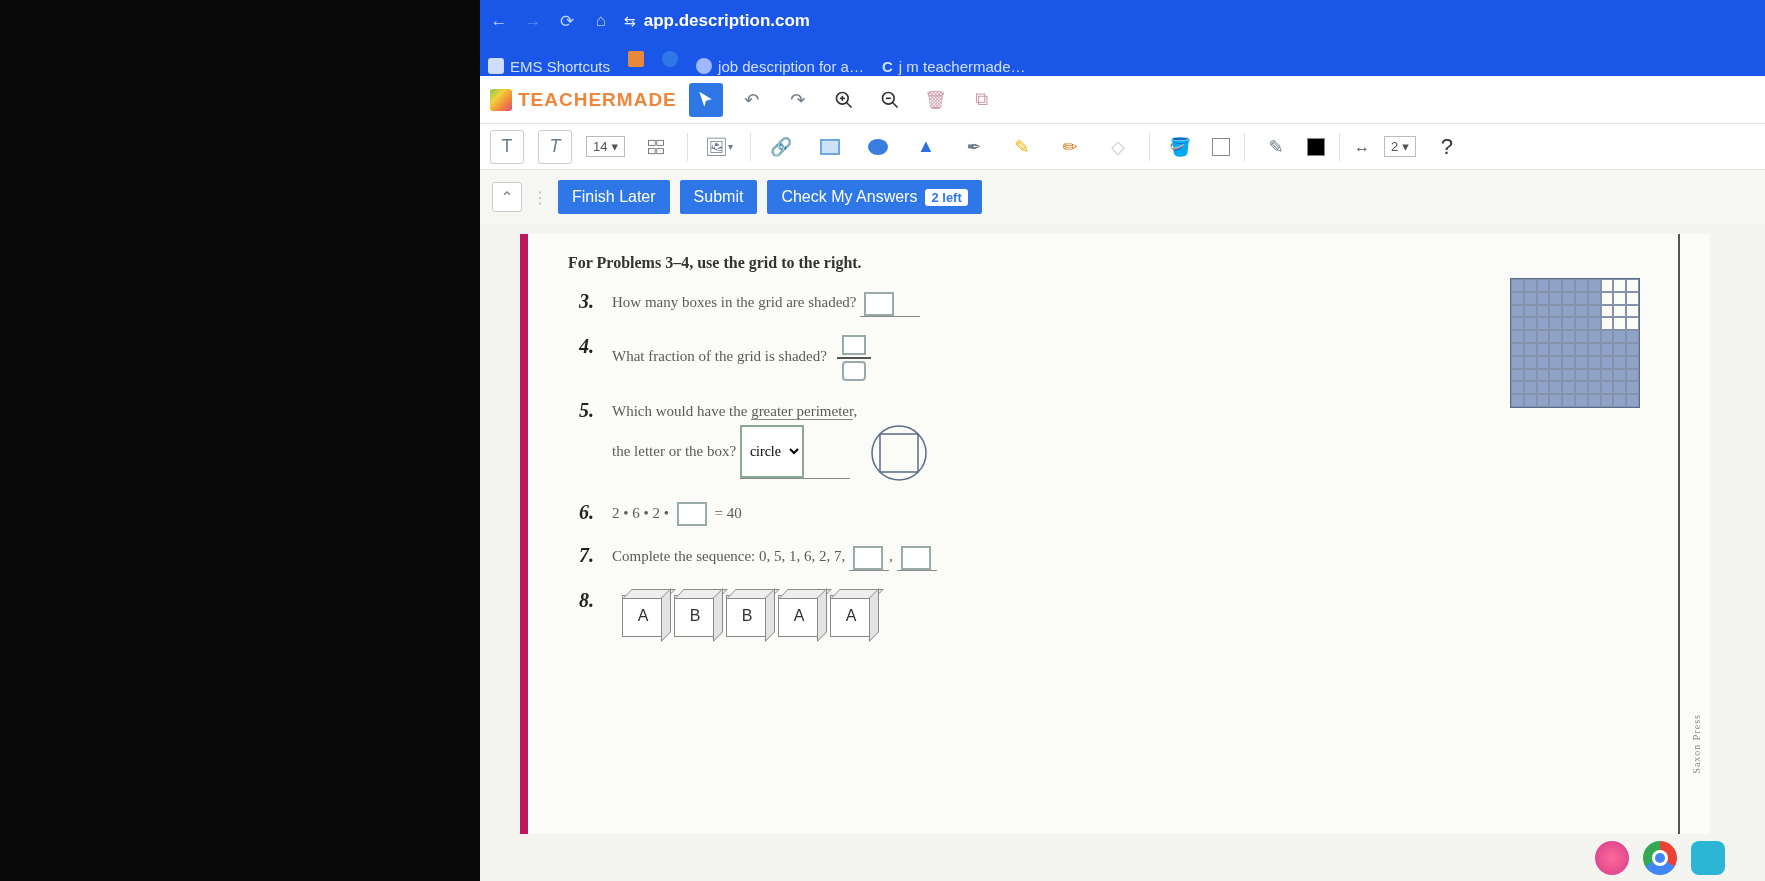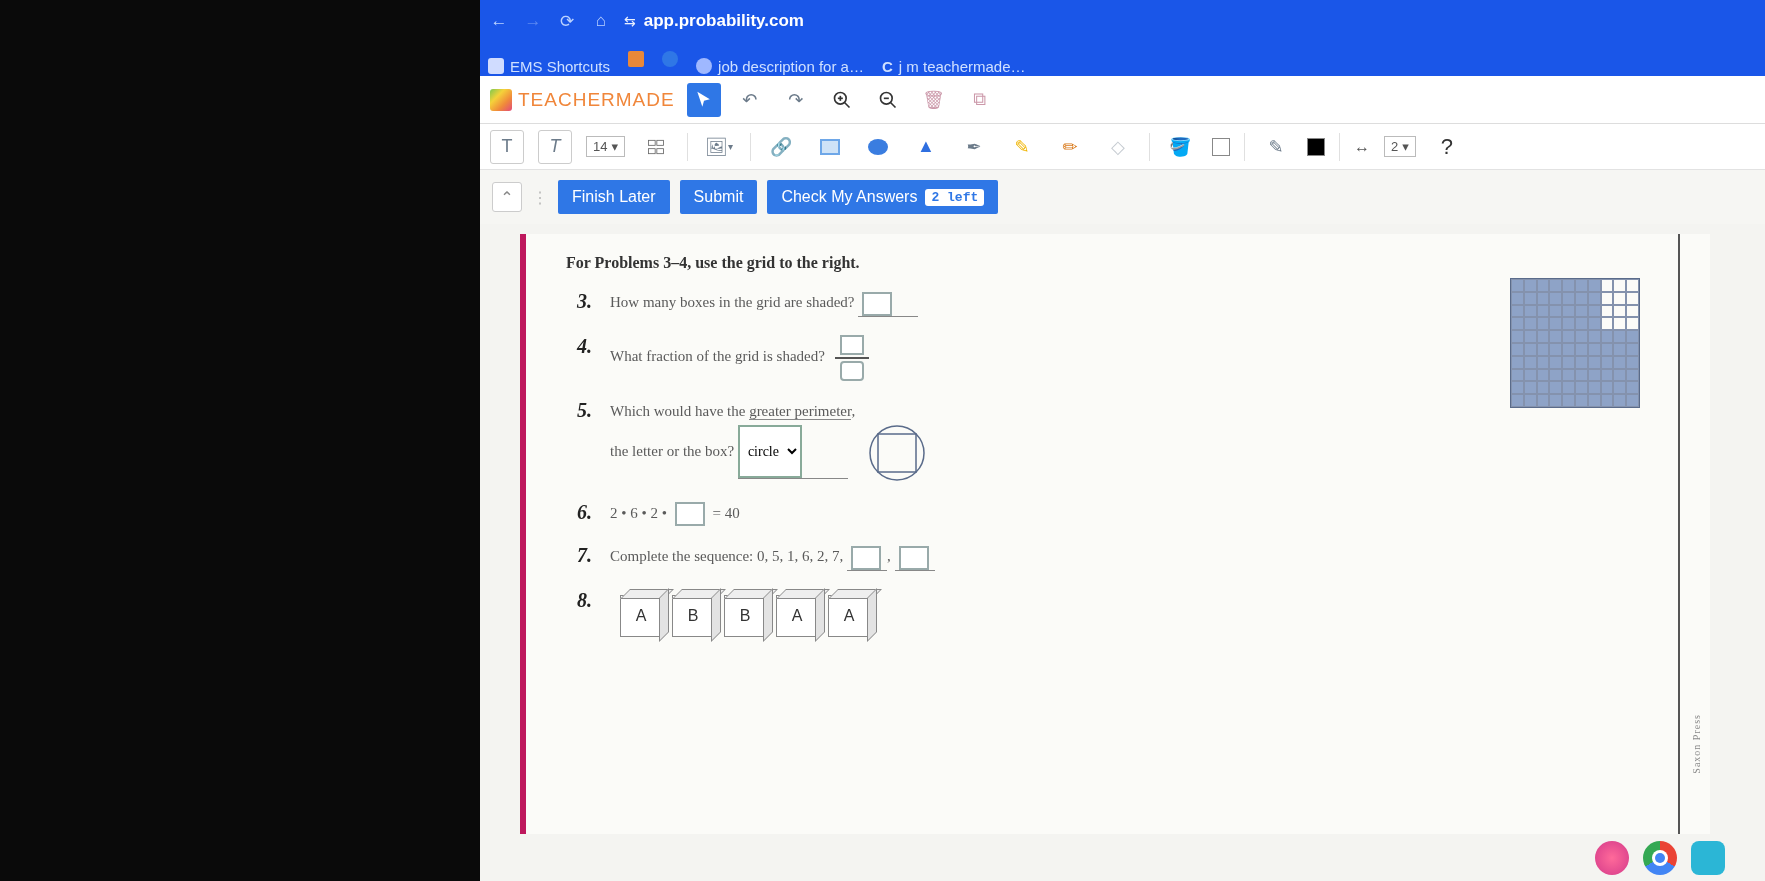--- a/index.html
+++ b/index.html
@@ -56,21 +56,21 @@
     background:#fff;
     border-bottom:1px solid #ddd;
     height:48px;
     display:flex;
     align-items:center;
     gap:12px;
     padding:0 10px;
   }
   .brand {
     display:flex; align-items:center; gap:6px;
-    font-weight:400; color:#f0863a; letter-spacing:1px;
+    font-weight:700; color:#f0863a; letter-spacing:1px;
     font-size:19px;
   }
   .brand-logo {
     width:22px; height:22px; background:linear-gradient(135deg,#7ec84e,#f5d23a,#f08a3a,#e24a7a);
     border-radius:3px;
   }
   .tool-btn {
     width:34px; height:34px; display:flex; align-items:center; justify-content:center;
     border:1px solid transparent; border-radius:3px; cursor:pointer; color:#6c7b8a;
     font-size:18px;
@@ -93,28 +93,28 @@
   .actions-bar {
     display:flex; align-items:center; gap:10px;
     padding:10px 12px;
     background:#f6f6f3;
   }
   .btn-blue {
     background:#2f77e6; color:#fff; border:none; padding:8px 14px;
     font-size:16px; cursor:pointer; border-radius:2px;
   }
   .btn-blue.check { display:flex; align-items:center; gap:8px;}
-  .pill { background:#fff; color:#2f77e6; font-size:13px; padding:1px 6px; border-radius:3px; font-weight:600;font-family:Liberation Mono, monospace;}
+  .pill { background:#fff; color:#2f77e6; font-size:13px; padding:1px 6px; border-radius:3px; font-weight:600;}
   .up-btn { width:30px; height:30px; background:#fff; border:1px solid #ccc; display:flex;align-items:center;justify-content:center; color:#888; cursor:pointer; border-radius:3px;}
   .worksheet-wrap {
     flex:1; background:#f4f4f1; position:relative; overflow:hidden;
   }
   .page {
     position:absolute; left:40px; top:10px; width:1190px; height:600px;
-    background:#fbfbf8; border-left:6px solid #be185d;
+    background:#fbfbf8; border-left:8px solid #be185d;
     padding:20px 30px 10px 40px;
     color:#3a3a3a;
     font-family: Georgia, 'Times New Roman', serif;
   }
   .right-rule { position:absolute; right:30px; top:0; bottom:0; width:2px; background:#555; }
   .instr { font-weight:700; font-size:16px; margin-bottom:18px; color:#333;}
   .qrow { display:flex; gap:18px; margin-bottom:18px; align-items:flex-start;}
   .qnum { font-style:italic; font-weight:800; font-size:20px; width:26px; text-align:right; color:#222;}
   .qtext { font-size:15px; color:#5a5a5a; line-height:1.6; }
   .blank-box {
@@ -164,21 +164,21 @@
 
 <div class="screen">
 
   <div class="browser-chrome">
     <span class="nav-icon">←</span>
     <span class="nav-icon" style="opacity:.4">→</span>
     <span class="nav-icon">⟳</span>
     <span class="nav-icon">⌂</span>
     <div class="addr">
       <span style="font-size:14px;">⇆</span>
-      <span class="domain-strong">app.probability.com</span>
+      <span class="domain-strong">app.description.com</span>
     </div>
   </div>
 
   <div class="bookmarks-bar">
     <div class="bm-item">
       <span class="bm-ico" style="background:#d0dcff;"></span>
       <span>EMS Shortcuts</span>
     </div>
     <span class="bm-ico" style="background:#e8883a;border-radius:2px;"></span>
     <span class="bm-ico" style="background:#2f77e6;border-radius:50%;"></span>

